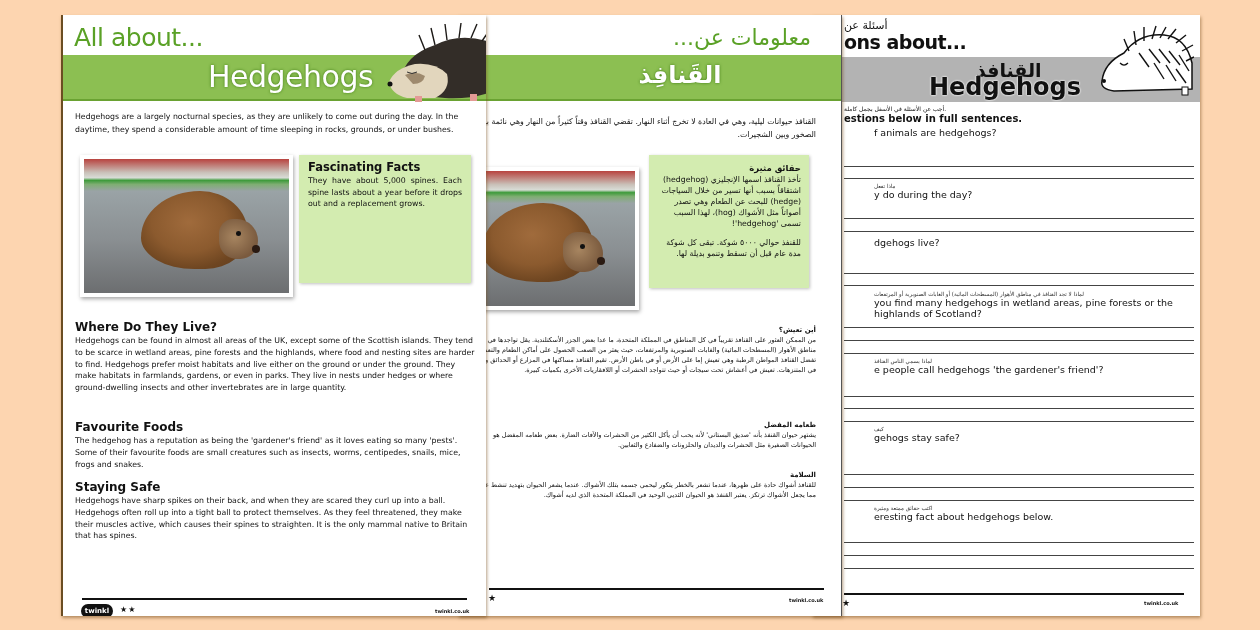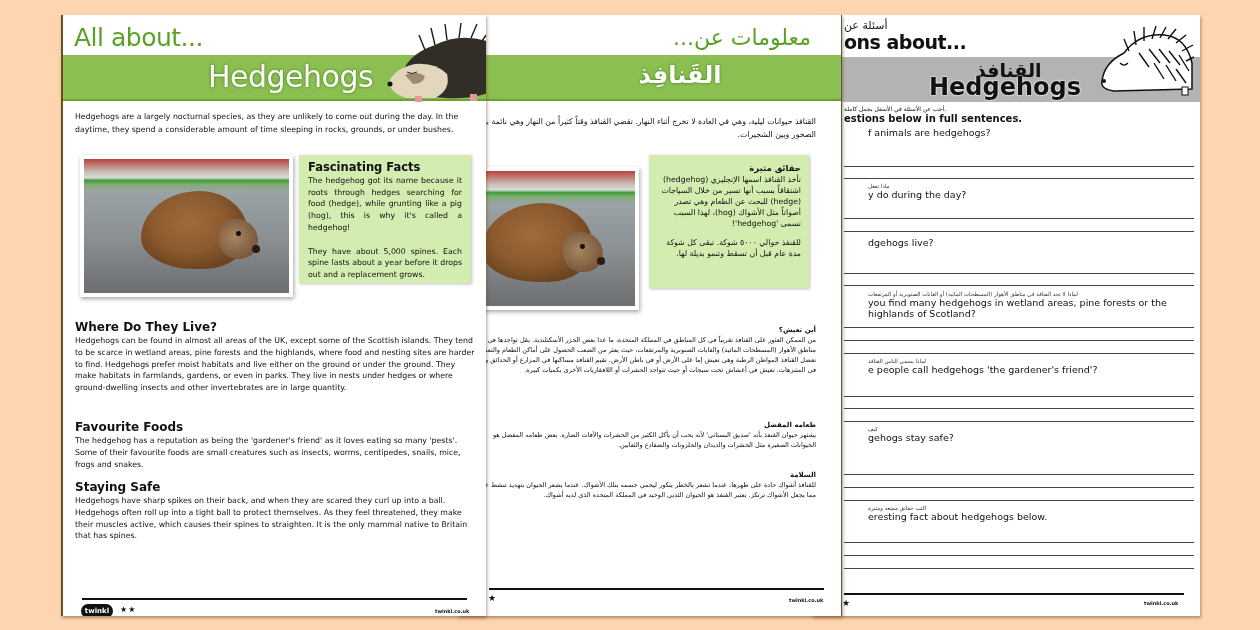--- a/index.html
+++ b/index.html
@@ -19,21 +19,21 @@
   
   #page3 { left: 812px; top: 15px; width: 388px; height: 601px; z-index: 1; border-left: 2px solid #333; }
   #page3 .q-title-ar { position: absolute; left: 30px; top: 4px; font-size: 11px; }
   #page3 .q-title-en { position: absolute; left: 30px; top: 16px; font-size: 19px; font-weight: bold; color:#111; letter-spacing:-0.5px;}
   #page3 .band { position: absolute; left: 0; top: 42px; width: 100%; height: 45px; background: #b3b3b3; }
   #page3 .band-ar { position: absolute; left: 115px; top: 44px; font-size: 19px; font-weight: bold; margin-left: 47px; }
   #page3 .band-en { position: absolute; left: 115px; top: 58px; font-size: 24px; font-weight: bold; color:#111; text-shadow: 0 0 2px #fff, 0 0 2px #fff;}
   #page3 .hog-bw { position: absolute; right: 6px; top: 8px; width: 100px; height: 80px; }
   #page3 .instr-ar { position: absolute; left: 30px; top: 90px; font-size: 6px; }
   #page3 .instr-en { position: absolute; left: 30px; top: 98px; font-size: 10px; font-weight: bold; }
-  #page3 .q { position: absolute; left: 34px; font-size: 9.5px; padding-left: 20px; }
+  #page3 .q { position: absolute; left: 40px; font-size: 9.5px; padding-left: 20px; }
   #page3 .q .ar { font-size: 5.5px; display:block; color:#333; }
   #page3 .line { position: absolute; left: 30px; width: 350px; height: 1px; background: #444; }
   #page3 .footer-line { position: absolute; left: 30px; top: 578px; width: 340px; height: 2px; background: #111; }
   #page3 .footer-star { position: absolute; left: 28px; top: 583px; font-size: 9px; }
   #page3 .footer-url { position: absolute; left: 330px; top: 585px; font-size: 5px; font-weight: bold; }
 
   
   #page2 { left: 458px; top: 15px; width: 384px; height: 601px; z-index: 2; border-left: 1px solid #777; border-right:1px solid #555; }
   #page2 .title-ar { position: absolute; right: 30px; top: 10px; font-size: 22px; color: #5aa126; direction: rtl; }
   #page2 .band { position: absolute; left: 0; top: 40px; width: 100%; height: 46px; background: #8cbf52; border-bottom: 2px solid #6aa232; }
@@ -247,21 +247,20 @@
     <div class="photo-inner">
       <div class="hog-body"></div>
         <div class="hog-face"></div>
         <div class="hog-eye"></div>
         <div class="hog-nose"></div>
     </div>
   </div>
 
   <div class="facts">
     <div class="h">Fascinating Facts</div>
-    <p>The hedgehog got its name because it roots through hedges searching for food (hedge), while grunting like a pig (hog), this is why it's called a hedgehog!</p>
     <p>They have about 5,000 spines. Each spine lasts about a year before it drops out and a replacement grows.</p>
   </div>
 
   <div class="sec" style="top:305px">
     <div class="h">Where Do They Live?</div>
     <div>Hedgehogs can be found in almost all areas of the UK, except some of the Scottish islands. They tend to be scarce in wetland areas, pine forests and the highlands, where food and nesting sites are harder to find. Hedgehogs prefer moist habitats and live either on the ground or under the ground. They make habitats in farmlands, gardens, or even in parks. They live in nests under hedges or where ground-dwelling insects and other invertebrates are in large quantity.</div>
   </div>
   <div class="sec" style="top:405px">
     <div class="h">Favourite Foods</div>
     <div>The hedgehog has a reputation as being the 'gardener's friend' as it loves eating so many 'pests'. Some of their favourite foods are small creatures such as insects, worms, centipedes, snails, mice, frogs and snakes.</div>

